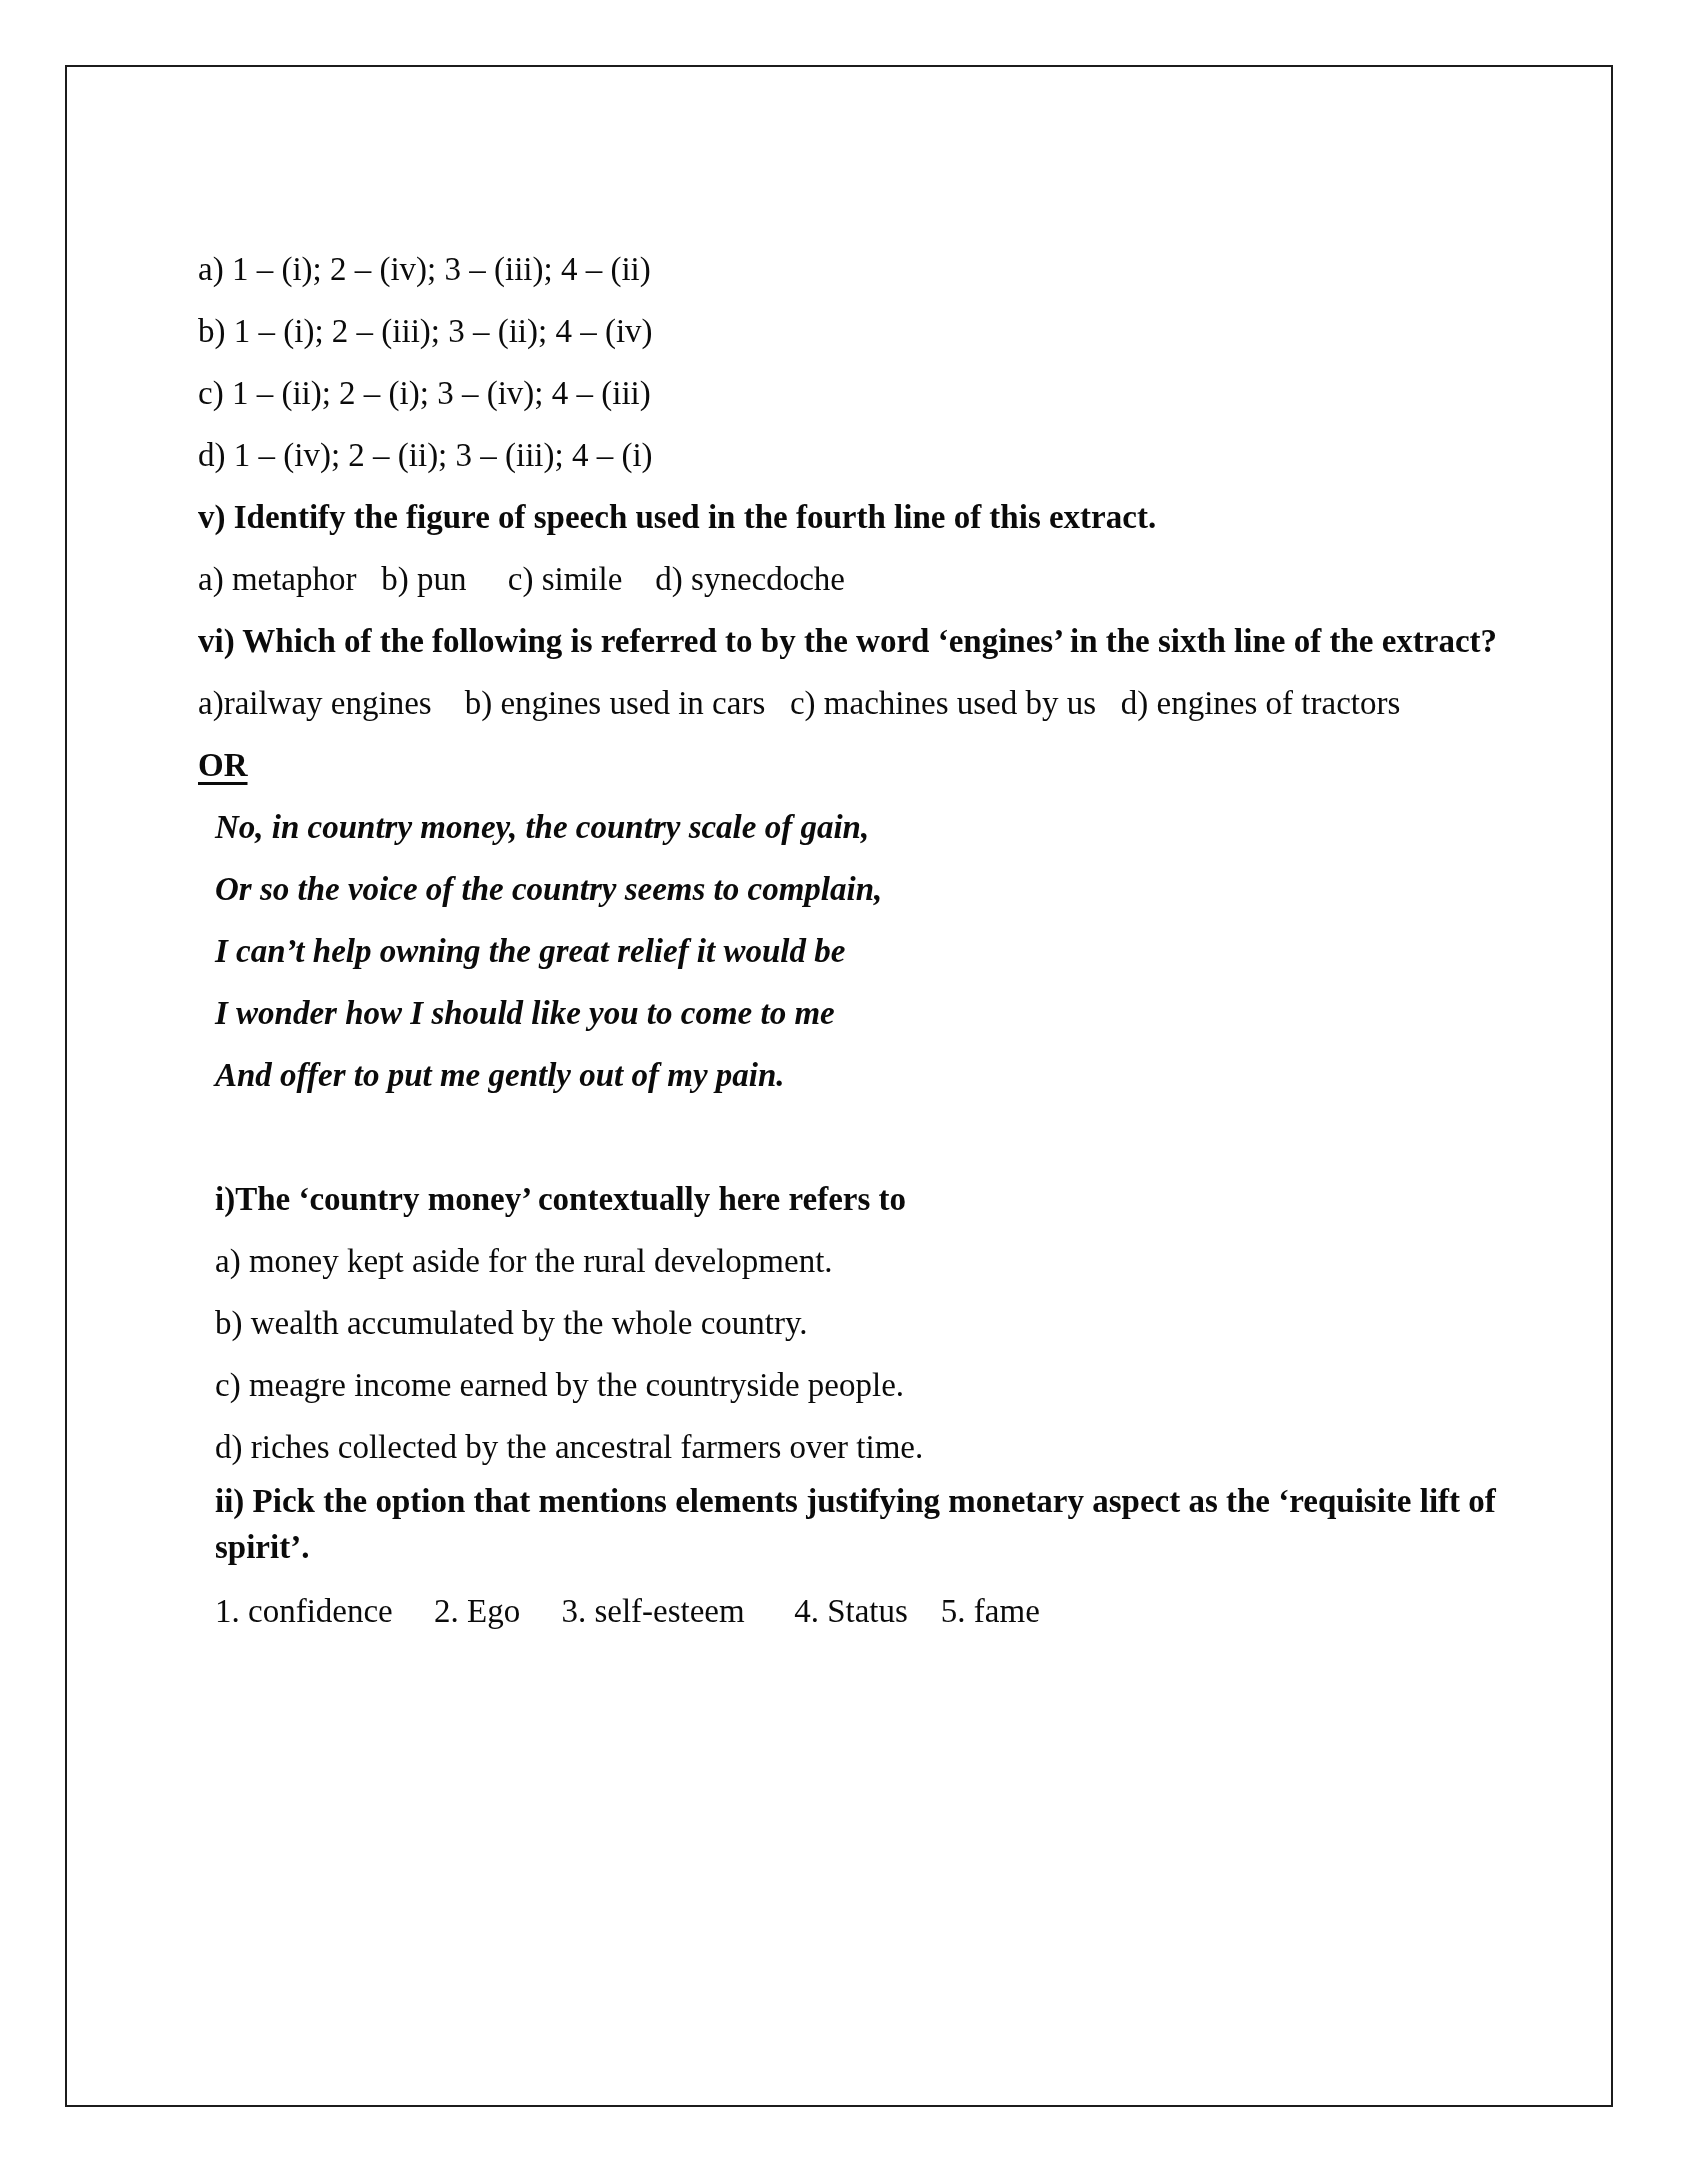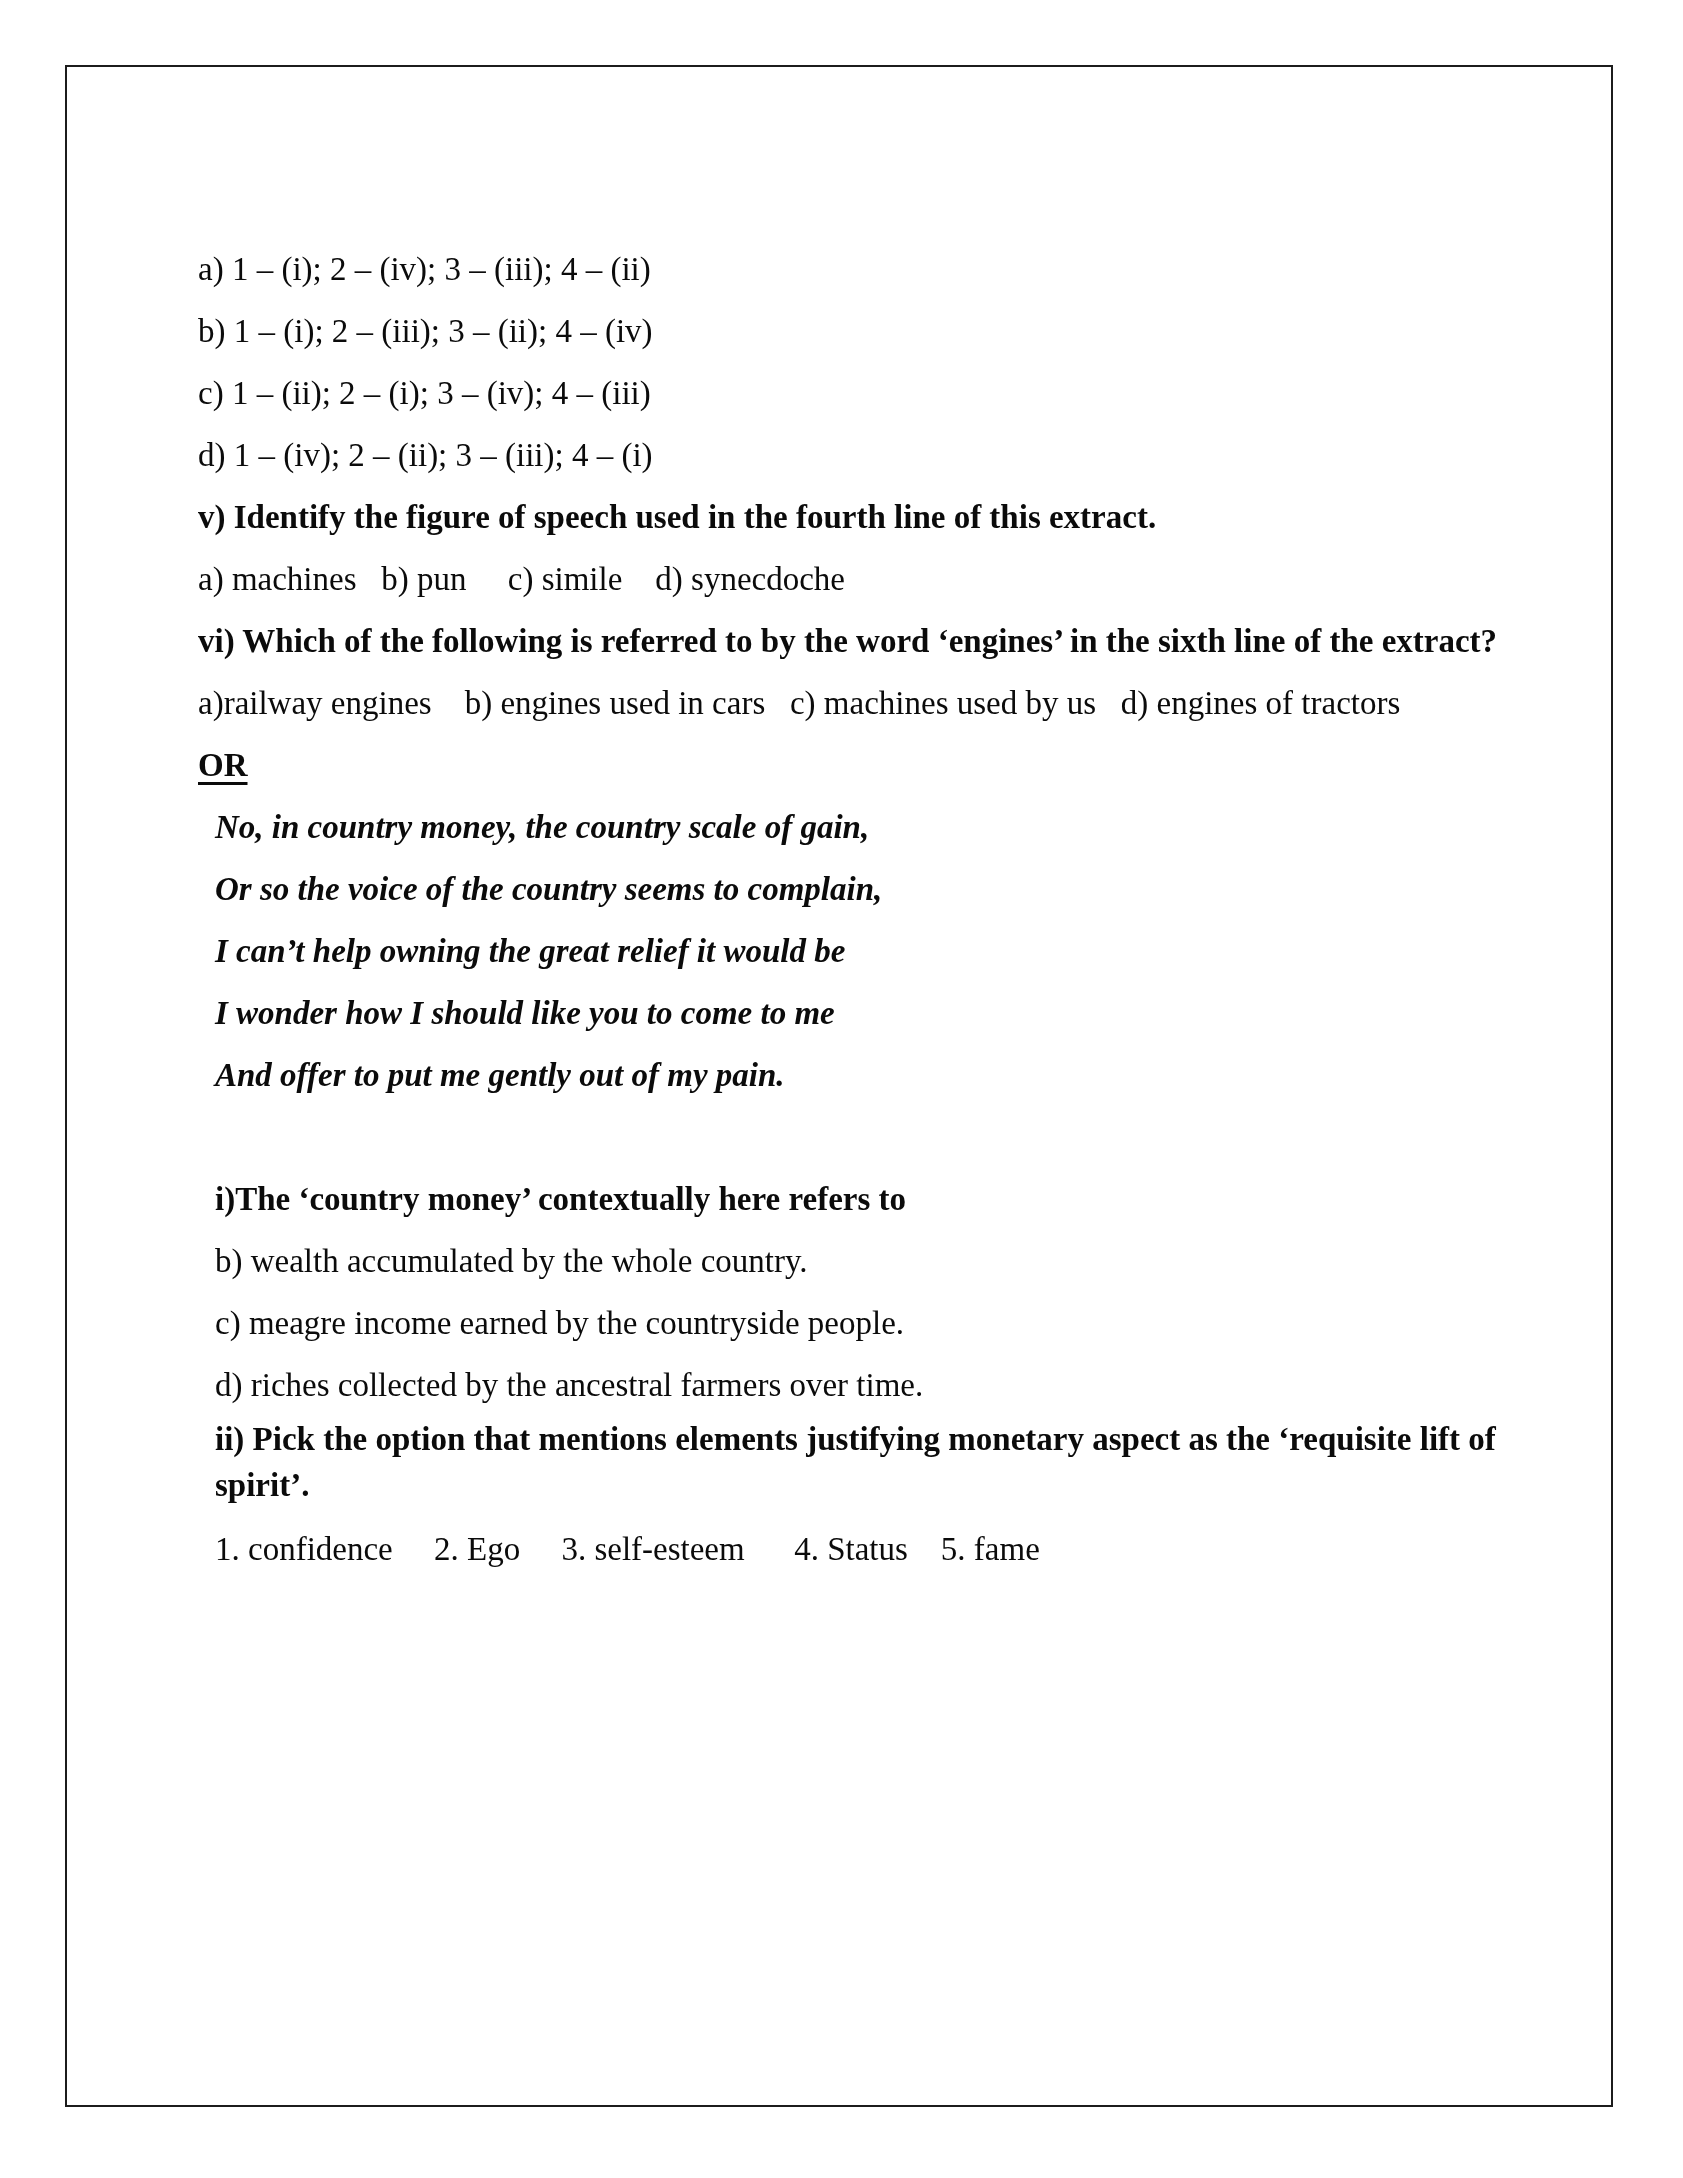--- a/index.html
+++ b/index.html
@@ -65,37 +65,38 @@
 <div class="page">
   <div class="frame"></div>
   <div class="content">
 
     <p class="line">a) 1 – (i); 2 – (iv); 3 – (iii); 4 – (ii)</p>
     <p class="line">b) 1 – (i); 2 – (iii); 3 – (ii); 4 – (iv)</p>
     <p class="line">c) 1 – (ii); 2 – (i); 3 – (iv); 4 – (iii)</p>
     <p class="line">d) 1 – (iv); 2 – (ii); 3 – (iii); 4 – (i)</p>
 
     <p class="line bold">v) Identify the figure of speech used in the fourth line of this extract.</p>
-    <p class="line">a) machines   b) pun     c) simile    d) synecdoche</p>
+    <p class="line">a) metaphor   b) pun     c) simile    d) synecdoche</p>
 
     <p class="line bold">vi) Which of the following is referred to by the word ‘engines’ in the sixth line of the extract?</p>
     <p class="line">a)railway engines    b) engines used in cars   c) machines used by us   d) engines of tractors</p>
 
     <p class="line or-line"><span class="or-text">OR</span></p>
 
     <div class="poem-block">
       <p class="line">No, in country money, the country scale of gain,</p>
       <p class="line">Or so the voice of the country seems to complain,</p>
       <p class="line">I can’t help owning the great relief it would be</p>
       <p class="line">I wonder how I should like you to come to me</p>
       <p class="line">And offer to put me gently out of my pain.</p>
     </div>
 
     <div class="lower-block">
       <p class="line bold q1-heading">i)The ‘country money’ contextually here refers to</p>
+      <p class="line">a) money kept aside for the rural development.</p>
       <p class="line">b) wealth accumulated by the whole country.</p>
       <p class="line">c) meagre income earned by the countryside people.</p>
       <p class="line">d) riches collected by the ancestral farmers over time.</p>
 
       <p class="line bold q2-heading">ii) Pick the option that mentions elements justifying monetary aspect as the ‘requisite lift of
 spirit’.</p>
       <p class="line q2-options">1. confidence     2. Ego     3. self-esteem      4. Status    5. fame</p>
     </div>
 
   </div>

